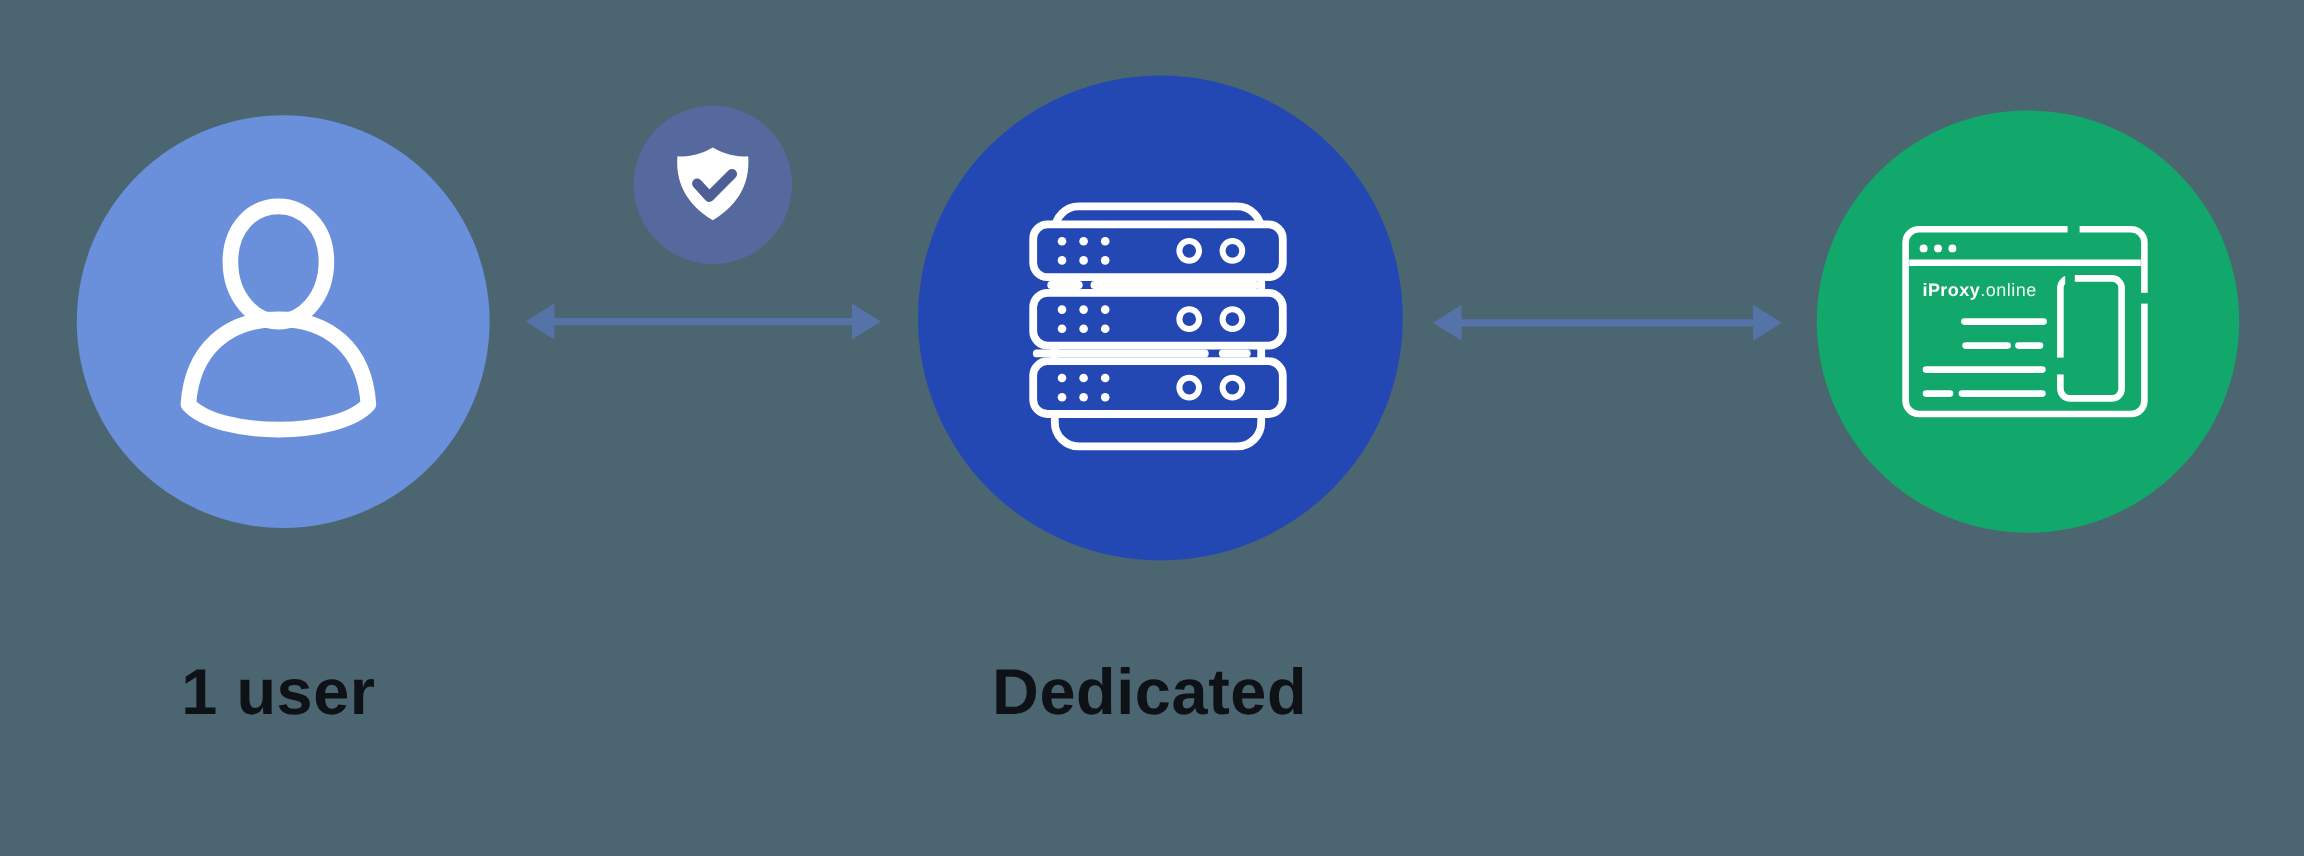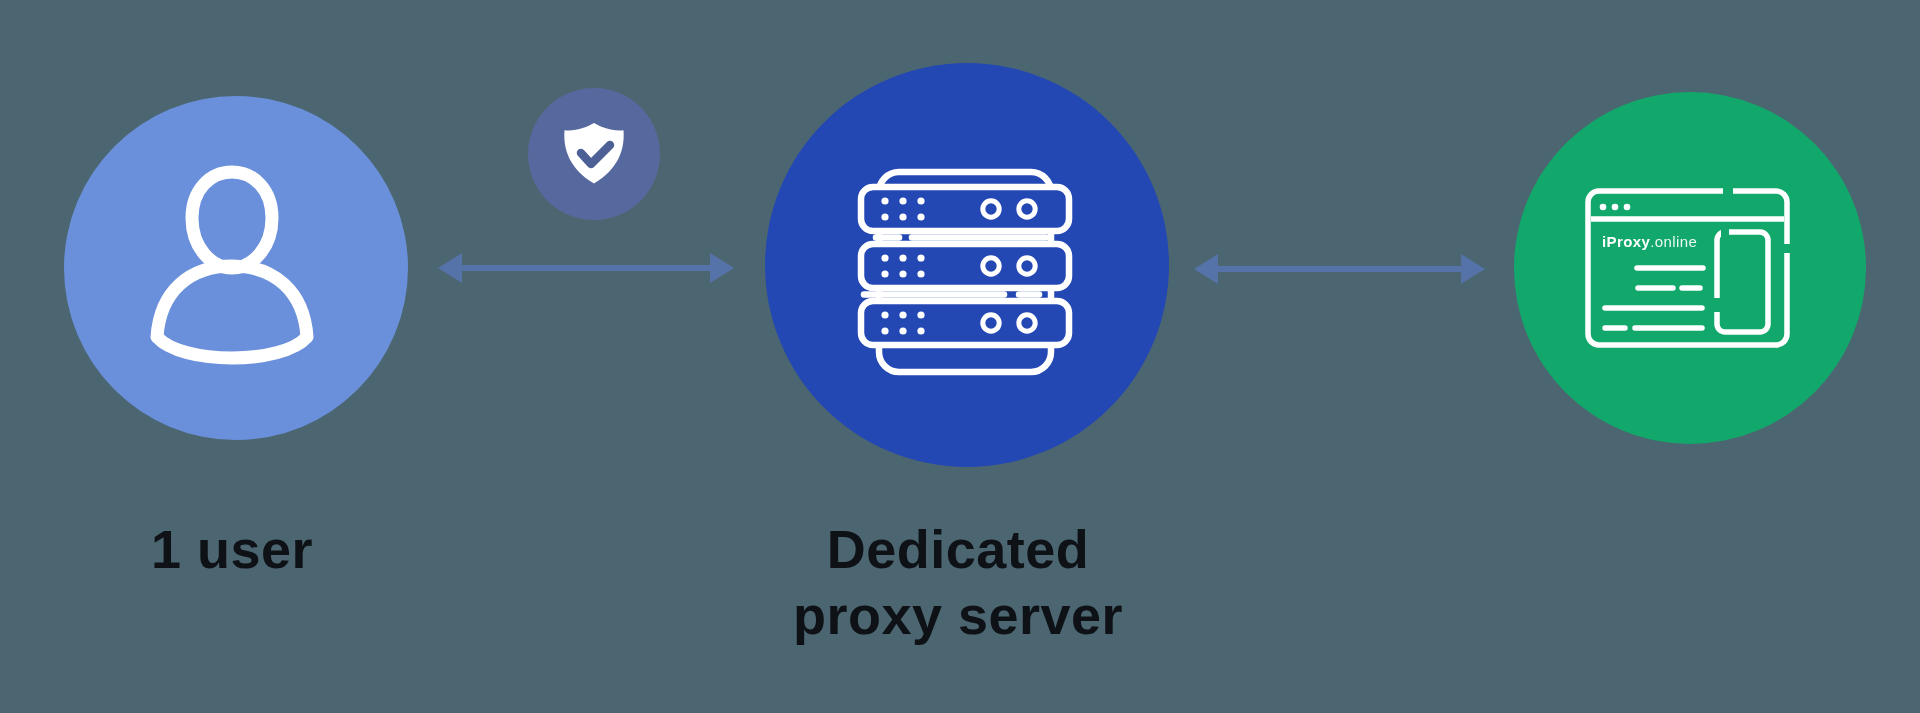--- a/index.html
+++ b/index.html
@@ -15,21 +15,21 @@
   .circle.user{left:64px;top:96px;width:344px;height:344px;background:var(--user_circle,#6B90DB);}
   .circle.proxy{left:765px;top:63px;width:404px;height:404px;background:var(--proxy_circle,#2448B3);}
   .circle.website{left:1514px;top:92px;width:352px;height:352px;background:var(--website_circle,#12A86C);}
   .badge{position:absolute;left:528px;top:88px;width:132px;height:132px;border-radius:50%;
          background:var(--badge_circle,#56699E);display:flex;align-items:center;justify-content:center;}
 
   svg{display:block;}
   .arrows{position:absolute;left:0;top:0;}
 
   .label{
-    position:absolute;top:516px;
+    position:absolute;top:544px;
     transform:translateX(-50%);
     color:var(--label_text,#0E1116);
     font-size:54px;font-weight:bold;line-height:66px;
     letter-spacing:0.5px;text-align:center;white-space:nowrap;
   }
   .label.user-label{left:232px;}
   .label.proxy-label{left:958px;}
   .label.website-label{left:1688px;}
 
   
@@ -157,15 +157,15 @@
       <g class="gap-patch">
         <rect x="33" y="-82" width="10" height="10"></rect>
         <rect x="92" y="-24" width="10" height="9"></rect>
         <rect x="22" y="30" width="10" height="14"></rect>
         <rect x="31" y="-41" width="8" height="10"></rect>
       </g>
     </svg>
   </div>
 
   <div class="label user-label">1 user</div>
-  <div class="label proxy-label"><span>Dedicated</span><br><span>proxy server</span></div>
+  <div class="label proxy-label"><span>Dedicated</span><br></div>
 
 </div>
 
 </body></html>

